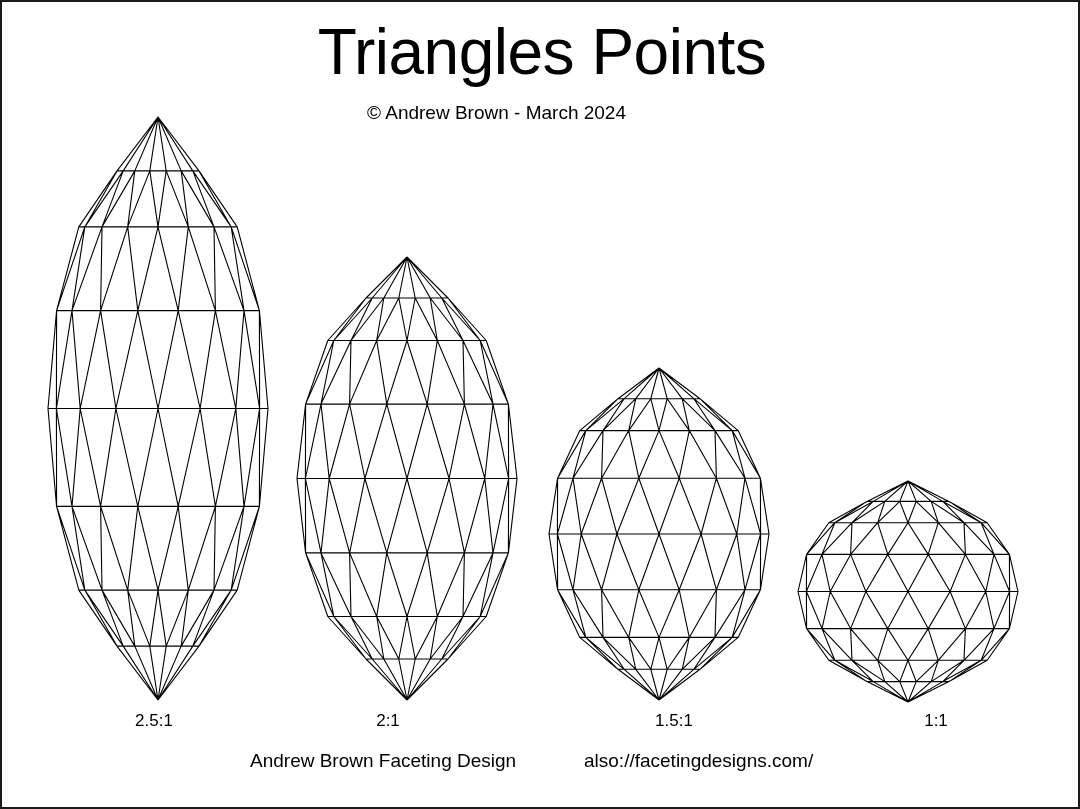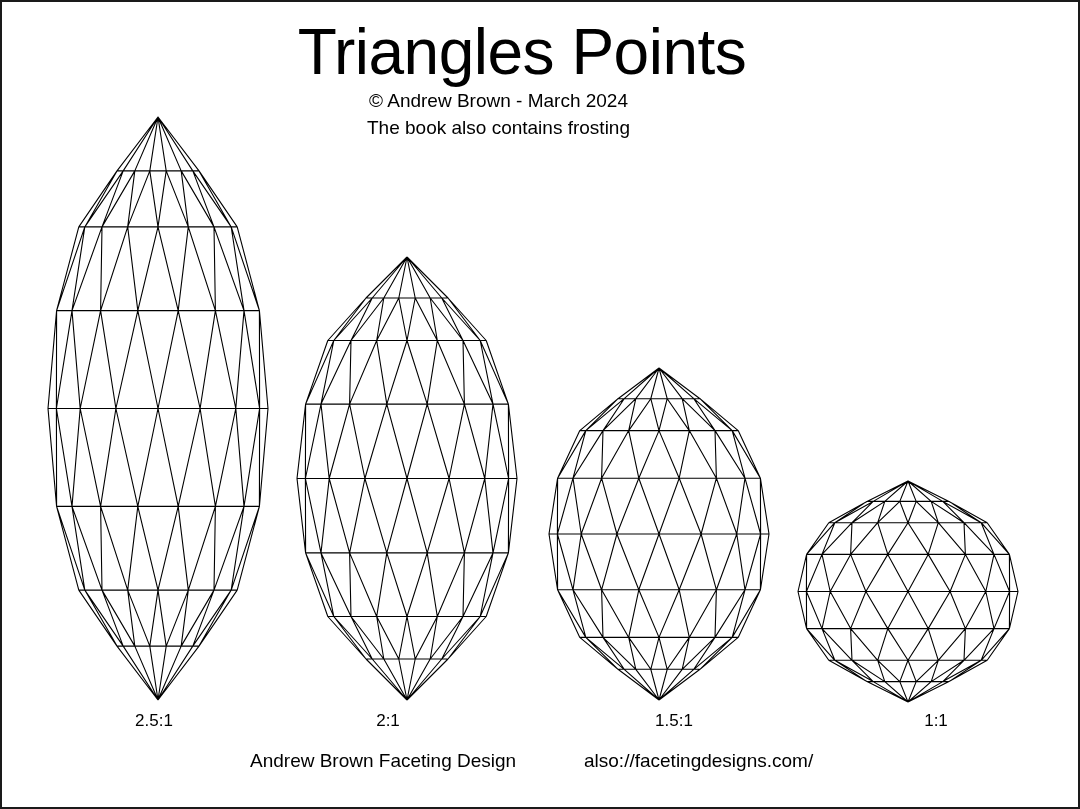--- a/index.html
+++ b/index.html
@@ -1,34 +1,33 @@
 <!DOCTYPE html>
 <html><head>
 <meta charset="utf-8">
 <style>
   html, body { margin: 0; padding: 0; background: #ffffff; }
   body { width: 1080px; height: 809px; overflow: hidden; position: relative; font-family: "Liberation Sans", "DejaVu Sans", sans-serif; color: #000; }
   .frame { position: absolute; left: 0; top: 0; width: 1076px; height: 805px; border: 2px solid #1a1a1a; background: #fff; }
-  .title { position: absolute; left: 0; width: 1044px; top: 14px; text-align: center; font-size: 64px; line-height: 76px; letter-spacing: -0.5px; }
-  .notes { position: absolute; left: 367px; top: 88px; font-size: 19px; line-height: 26.5px; text-align: center; }
+  .title { position: absolute; left: 0; width: 1044px; top: 14px; text-align: center; font-size: 64px; line-height: 76px; letter-spacing: -0.5px; padding-left: 20px; }
+  .notes { position: absolute; left: 367px; top: 100px; font-size: 19px; line-height: 26.5px; }
   .notes div { white-space: nowrap; }
   svg.gems { position: absolute; left: 0; top: 0; }
   .ratio { position: absolute; top: 708px; font-size: 17px; line-height: 26px; transform: translateX(-50%); white-space: nowrap; }
   .footer { position: absolute; top: 749px; font-size: 19px; line-height: 24px; white-space: nowrap; }
 </style>
 </head>
 <body>
 
 <div class="frame"></div>
 
 <div class="title">Triangles Points</div>
 
 <div class="notes">
   <div>© Andrew Brown - March 2024</div>
-  <div>The book also contains frosting</div>
 </div>
 
 <svg class="gems" id="gems-svg" width="1080" height="809" viewBox="0 0 1080 809">
     <g stroke="#000000" stroke-width="1.1" fill="none" stroke-linejoin="round">
       <path d="M158.0 117.0L166.2 170.9M158.0 117.0L181.2 170.9M158.0 117.0L192.8 170.9M158.0 117.0L199.0 170.9M158.0 117.0L199.0 170.9M158.0 117.0L192.8 170.9M158.0 117.0L181.2 170.9M158.0 117.0L166.2 170.9M158.0 117.0L149.8 170.9M158.0 117.0L134.8 170.9M158.0 117.0L123.2 170.9M158.0 117.0L117.0 170.9M158.0 117.0L117.0 170.9M158.0 117.0L123.2 170.9M158.0 117.0L134.8 170.9M158.0 117.0L149.8 170.9M158.0 700.0L166.2 646.1M158.0 700.0L181.2 646.1M158.0 700.0L192.8 646.1M158.0 700.0L199.0 646.1M158.0 700.0L199.0 646.1M158.0 700.0L192.8 646.1M158.0 700.0L181.2 646.1M158.0 700.0L166.2 646.1M158.0 700.0L149.8 646.1M158.0 700.0L134.8 646.1M158.0 700.0L123.2 646.1M158.0 700.0L117.0 646.1M158.0 700.0L117.0 646.1M158.0 700.0L123.2 646.1M158.0 700.0L134.8 646.1M158.0 700.0L149.8 646.1M166.2 170.9L181.2 170.9M181.2 170.9L192.8 170.9M192.8 170.9L199.0 170.9M199.0 170.9L199.0 170.9M117.0 170.9L117.0 170.9M117.0 170.9L123.2 170.9M123.2 170.9L134.8 170.9M134.8 170.9L149.8 170.9M149.8 170.9L166.2 170.9M158.0 226.9L188.3 226.9M188.3 226.9L214.0 226.9M214.0 226.9L231.2 226.9M231.2 226.9L237.2 226.9M237.2 226.9L231.2 226.9M84.8 226.9L78.8 226.9M78.8 226.9L84.8 226.9M84.8 226.9L102.0 226.9M102.0 226.9L127.7 226.9M127.7 226.9L158.0 226.9M178.2 310.6L215.4 310.6M215.4 310.6L244.0 310.6M244.0 310.6L259.4 310.6M259.4 310.6L259.4 310.6M56.6 310.6L56.6 310.6M56.6 310.6L72.0 310.6M72.0 310.6L100.6 310.6M100.6 310.6L137.8 310.6M137.8 310.6L178.2 310.6M158.0 408.5L200.1 408.5M200.1 408.5L235.8 408.5M235.8 408.5L259.6 408.5M259.6 408.5L268.0 408.5M268.0 408.5L259.6 408.5M56.4 408.5L48.0 408.5M48.0 408.5L56.4 408.5M56.4 408.5L80.2 408.5M80.2 408.5L115.9 408.5M115.9 408.5L158.0 408.5M178.2 506.4L215.4 506.4M215.4 506.4L244.0 506.4M244.0 506.4L259.4 506.4M259.4 506.4L259.4 506.4M56.6 506.4L56.6 506.4M56.6 506.4L72.0 506.4M72.0 506.4L100.6 506.4M100.6 506.4L137.8 506.4M137.8 506.4L178.2 506.4M158.0 590.1L188.3 590.1M188.3 590.1L214.0 590.1M214.0 590.1L231.2 590.1M231.2 590.1L237.2 590.1M237.2 590.1L231.2 590.1M84.8 590.1L78.8 590.1M78.8 590.1L84.8 590.1M84.8 590.1L102.0 590.1M102.0 590.1L127.7 590.1M127.7 590.1L158.0 590.1M166.2 646.1L181.2 646.1M181.2 646.1L192.8 646.1M192.8 646.1L199.0 646.1M199.0 646.1L199.0 646.1M117.0 646.1L117.0 646.1M117.0 646.1L123.2 646.1M123.2 646.1L134.8 646.1M134.8 646.1L149.8 646.1M149.8 646.1L166.2 646.1M166.2 170.9L158.0 226.9M166.2 170.9L188.3 226.9M181.2 170.9L188.3 226.9M181.2 170.9L214.0 226.9M192.8 170.9L214.0 226.9M192.8 170.9L231.2 226.9M199.0 170.9L231.2 226.9M199.0 170.9L237.2 226.9M199.0 170.9L237.2 226.9M117.0 170.9L78.8 226.9M117.0 170.9L78.8 226.9M117.0 170.9L84.8 226.9M123.2 170.9L84.8 226.9M123.2 170.9L102.0 226.9M134.8 170.9L102.0 226.9M134.8 170.9L127.7 226.9M149.8 170.9L127.7 226.9M149.8 170.9L158.0 226.9M158.0 226.9L178.2 310.6M158.0 226.9L137.8 310.6M188.3 226.9L215.4 310.6M188.3 226.9L178.2 310.6M214.0 226.9L244.0 310.6M214.0 226.9L215.4 310.6M231.2 226.9L259.4 310.6M231.2 226.9L244.0 310.6M237.2 226.9L259.4 310.6M237.2 226.9L259.4 310.6M78.8 226.9L56.6 310.6M78.8 226.9L56.6 310.6M84.8 226.9L72.0 310.6M84.8 226.9L56.6 310.6M102.0 226.9L100.6 310.6M102.0 226.9L72.0 310.6M127.7 226.9L137.8 310.6M127.7 226.9L100.6 310.6M178.2 310.6L158.0 408.5M178.2 310.6L200.1 408.5M215.4 310.6L200.1 408.5M215.4 310.6L235.8 408.5M244.0 310.6L235.8 408.5M244.0 310.6L259.6 408.5M259.4 310.6L259.6 408.5M259.4 310.6L268.0 408.5M259.4 310.6L268.0 408.5M56.6 310.6L48.0 408.5M56.6 310.6L48.0 408.5M56.6 310.6L56.4 408.5M72.0 310.6L56.4 408.5M72.0 310.6L80.2 408.5M100.6 310.6L80.2 408.5M100.6 310.6L115.9 408.5M137.8 310.6L115.9 408.5M137.8 310.6L158.0 408.5M158.0 408.5L178.2 506.4M158.0 408.5L137.8 506.4M200.1 408.5L215.4 506.4M200.1 408.5L178.2 506.4M235.8 408.5L244.0 506.4M235.8 408.5L215.4 506.4M259.6 408.5L259.4 506.4M259.6 408.5L244.0 506.4M268.0 408.5L259.4 506.4M268.0 408.5L259.4 506.4M48.0 408.5L56.6 506.4M48.0 408.5L56.6 506.4M56.4 408.5L72.0 506.4M56.4 408.5L56.6 506.4M80.2 408.5L100.6 506.4M80.2 408.5L72.0 506.4M115.9 408.5L137.8 506.4M115.9 408.5L100.6 506.4M178.2 506.4L158.0 590.1M178.2 506.4L188.3 590.1M215.4 506.4L188.3 590.1M215.4 506.4L214.0 590.1M244.0 506.4L214.0 590.1M244.0 506.4L231.2 590.1M259.4 506.4L231.2 590.1M259.4 506.4L237.2 590.1M259.4 506.4L237.2 590.1M56.6 506.4L78.8 590.1M56.6 506.4L78.8 590.1M56.6 506.4L84.8 590.1M72.0 506.4L84.8 590.1M72.0 506.4L102.0 590.1M100.6 506.4L102.0 590.1M100.6 506.4L127.7 590.1M137.8 506.4L127.7 590.1M137.8 506.4L158.0 590.1M158.0 590.1L166.2 646.1M158.0 590.1L149.8 646.1M188.3 590.1L181.2 646.1M188.3 590.1L166.2 646.1M214.0 590.1L192.8 646.1M214.0 590.1L181.2 646.1M231.2 590.1L199.0 646.1M231.2 590.1L192.8 646.1M237.2 590.1L199.0 646.1M237.2 590.1L199.0 646.1M78.8 590.1L117.0 646.1M78.8 590.1L117.0 646.1M84.8 590.1L123.2 646.1M84.8 590.1L117.0 646.1M102.0 590.1L134.8 646.1M102.0 590.1L123.2 646.1M127.7 590.1L149.8 646.1M127.7 590.1L134.8 646.1M158.0 117.0L199.0 170.9M199.0 170.9L237.2 226.9M237.2 226.9L259.4 310.6M259.4 310.6L268.0 408.5M268.0 408.5L259.4 506.4M259.4 506.4L237.2 590.1M237.2 590.1L199.0 646.1M199.0 646.1L158.0 700.0M158.0 700.0L117.0 646.1M117.0 646.1L78.8 590.1M78.8 590.1L56.6 506.4M56.6 506.4L48.0 408.5M48.0 408.5L56.6 310.6M56.6 310.6L78.8 226.9M78.8 226.9L117.0 170.9M117.0 170.9L158.0 117.0"></path>
     </g>
     <g stroke="#000000" stroke-width="1.1" fill="none" stroke-linejoin="round">
       <path d="M407.0 257.0L415.2 298.0M407.0 257.0L430.2 298.0M407.0 257.0L441.8 298.0M407.0 257.0L448.0 298.0M407.0 257.0L448.0 298.0M407.0 257.0L441.8 298.0M407.0 257.0L430.2 298.0M407.0 257.0L415.2 298.0M407.0 257.0L398.8 298.0M407.0 257.0L383.8 298.0M407.0 257.0L372.2 298.0M407.0 257.0L366.0 298.0M407.0 257.0L366.0 298.0M407.0 257.0L372.2 298.0M407.0 257.0L383.8 298.0M407.0 257.0L398.8 298.0M407.0 700.0L415.2 659.0M407.0 700.0L430.2 659.0M407.0 700.0L441.8 659.0M407.0 700.0L448.0 659.0M407.0 700.0L448.0 659.0M407.0 700.0L441.8 659.0M407.0 700.0L430.2 659.0M407.0 700.0L415.2 659.0M407.0 700.0L398.8 659.0M407.0 700.0L383.8 659.0M407.0 700.0L372.2 659.0M407.0 700.0L366.0 659.0M407.0 700.0L366.0 659.0M407.0 700.0L372.2 659.0M407.0 700.0L383.8 659.0M407.0 700.0L398.8 659.0M415.2 298.0L430.2 298.0M430.2 298.0L441.8 298.0M441.8 298.0L448.0 298.0M448.0 298.0L448.0 298.0M366.0 298.0L366.0 298.0M366.0 298.0L372.2 298.0M372.2 298.0L383.8 298.0M383.8 298.0L398.8 298.0M398.8 298.0L415.2 298.0M407.0 340.5L437.3 340.5M437.3 340.5L463.0 340.5M463.0 340.5L480.2 340.5M480.2 340.5L486.2 340.5M486.2 340.5L480.2 340.5M333.8 340.5L327.8 340.5M327.8 340.5L333.8 340.5M333.8 340.5L351.0 340.5M351.0 340.5L376.7 340.5M376.7 340.5L407.0 340.5M427.2 404.1L464.4 404.1M464.4 404.1L493.0 404.1M493.0 404.1L508.4 404.1M508.4 404.1L508.4 404.1M305.6 404.1L305.6 404.1M305.6 404.1L321.0 404.1M321.0 404.1L349.6 404.1M349.6 404.1L386.8 404.1M386.8 404.1L427.2 404.1M407.0 478.5L449.1 478.5M449.1 478.5L484.8 478.5M484.8 478.5L508.6 478.5M508.6 478.5L517.0 478.5M517.0 478.5L508.6 478.5M305.4 478.5L297.0 478.5M297.0 478.5L305.4 478.5M305.4 478.5L329.2 478.5M329.2 478.5L364.9 478.5M364.9 478.5L407.0 478.5M427.2 552.9L464.4 552.9M464.4 552.9L493.0 552.9M493.0 552.9L508.4 552.9M508.4 552.9L508.4 552.9M305.6 552.9L305.6 552.9M305.6 552.9L321.0 552.9M321.0 552.9L349.6 552.9M349.6 552.9L386.8 552.9M386.8 552.9L427.2 552.9M407.0 616.5L437.3 616.5M437.3 616.5L463.0 616.5M463.0 616.5L480.2 616.5M480.2 616.5L486.2 616.5M486.2 616.5L480.2 616.5M333.8 616.5L327.8 616.5M327.8 616.5L333.8 616.5M333.8 616.5L351.0 616.5M351.0 616.5L376.7 616.5M376.7 616.5L407.0 616.5M415.2 659.0L430.2 659.0M430.2 659.0L441.8 659.0M441.8 659.0L448.0 659.0M448.0 659.0L448.0 659.0M366.0 659.0L366.0 659.0M366.0 659.0L372.2 659.0M372.2 659.0L383.8 659.0M383.8 659.0L398.8 659.0M398.8 659.0L415.2 659.0M415.2 298.0L407.0 340.5M415.2 298.0L437.3 340.5M430.2 298.0L437.3 340.5M430.2 298.0L463.0 340.5M441.8 298.0L463.0 340.5M441.8 298.0L480.2 340.5M448.0 298.0L480.2 340.5M448.0 298.0L486.2 340.5M448.0 298.0L486.2 340.5M366.0 298.0L327.8 340.5M366.0 298.0L327.8 340.5M366.0 298.0L333.8 340.5M372.2 298.0L333.8 340.5M372.2 298.0L351.0 340.5M383.8 298.0L351.0 340.5M383.8 298.0L376.7 340.5M398.8 298.0L376.7 340.5M398.8 298.0L407.0 340.5M407.0 340.5L427.2 404.1M407.0 340.5L386.8 404.1M437.3 340.5L464.4 404.1M437.3 340.5L427.2 404.1M463.0 340.5L493.0 404.1M463.0 340.5L464.4 404.1M480.2 340.5L508.4 404.1M480.2 340.5L493.0 404.1M486.2 340.5L508.4 404.1M486.2 340.5L508.4 404.1M327.8 340.5L305.6 404.1M327.8 340.5L305.6 404.1M333.8 340.5L321.0 404.1M333.8 340.5L305.6 404.1M351.0 340.5L349.6 404.1M351.0 340.5L321.0 404.1M376.7 340.5L386.8 404.1M376.7 340.5L349.6 404.1M427.2 404.1L407.0 478.5M427.2 404.1L449.1 478.5M464.4 404.1L449.1 478.5M464.4 404.1L484.8 478.5M493.0 404.1L484.8 478.5M493.0 404.1L508.6 478.5M508.4 404.1L508.6 478.5M508.4 404.1L517.0 478.5M508.4 404.1L517.0 478.5M305.6 404.1L297.0 478.5M305.6 404.1L297.0 478.5M305.6 404.1L305.4 478.5M321.0 404.1L305.4 478.5M321.0 404.1L329.2 478.5M349.6 404.1L329.2 478.5M349.6 404.1L364.9 478.5M386.8 404.1L364.9 478.5M386.8 404.1L407.0 478.5M407.0 478.5L427.2 552.9M407.0 478.5L386.8 552.9M449.1 478.5L464.4 552.9M449.1 478.5L427.2 552.9M484.8 478.5L493.0 552.9M484.8 478.5L464.4 552.9M508.6 478.5L508.4 552.9M508.6 478.5L493.0 552.9M517.0 478.5L508.4 552.9M517.0 478.5L508.4 552.9M297.0 478.5L305.6 552.9M297.0 478.5L305.6 552.9M305.4 478.5L321.0 552.9M305.4 478.5L305.6 552.9M329.2 478.5L349.6 552.9M329.2 478.5L321.0 552.9M364.9 478.5L386.8 552.9M364.9 478.5L349.6 552.9M427.2 552.9L407.0 616.5M427.2 552.9L437.3 616.5M464.4 552.9L437.3 616.5M464.4 552.9L463.0 616.5M493.0 552.9L463.0 616.5M493.0 552.9L480.2 616.5M508.4 552.9L480.2 616.5M508.4 552.9L486.2 616.5M508.4 552.9L486.2 616.5M305.6 552.9L327.8 616.5M305.6 552.9L327.8 616.5M305.6 552.9L333.8 616.5M321.0 552.9L333.8 616.5M321.0 552.9L351.0 616.5M349.6 552.9L351.0 616.5M349.6 552.9L376.7 616.5M386.8 552.9L376.7 616.5M386.8 552.9L407.0 616.5M407.0 616.5L415.2 659.0M407.0 616.5L398.8 659.0M437.3 616.5L430.2 659.0M437.3 616.5L415.2 659.0M463.0 616.5L441.8 659.0M463.0 616.5L430.2 659.0M480.2 616.5L448.0 659.0M480.2 616.5L441.8 659.0M486.2 616.5L448.0 659.0M486.2 616.5L448.0 659.0M327.8 616.5L366.0 659.0M327.8 616.5L366.0 659.0M333.8 616.5L372.2 659.0M333.8 616.5L366.0 659.0M351.0 616.5L383.8 659.0M351.0 616.5L372.2 659.0M376.7 616.5L398.8 659.0M376.7 616.5L383.8 659.0M407.0 257.0L448.0 298.0M448.0 298.0L486.2 340.5M486.2 340.5L508.4 404.1M508.4 404.1L517.0 478.5M517.0 478.5L508.4 552.9M508.4 552.9L486.2 616.5M486.2 616.5L448.0 659.0M448.0 659.0L407.0 700.0M407.0 700.0L366.0 659.0M366.0 659.0L327.8 616.5M327.8 616.5L305.6 552.9M305.6 552.9L297.0 478.5M297.0 478.5L305.6 404.1M305.6 404.1L327.8 340.5M327.8 340.5L366.0 298.0M366.0 298.0L407.0 257.0"></path>
     </g>
     <g stroke="#000000" stroke-width="1.1" fill="none" stroke-linejoin="round">

